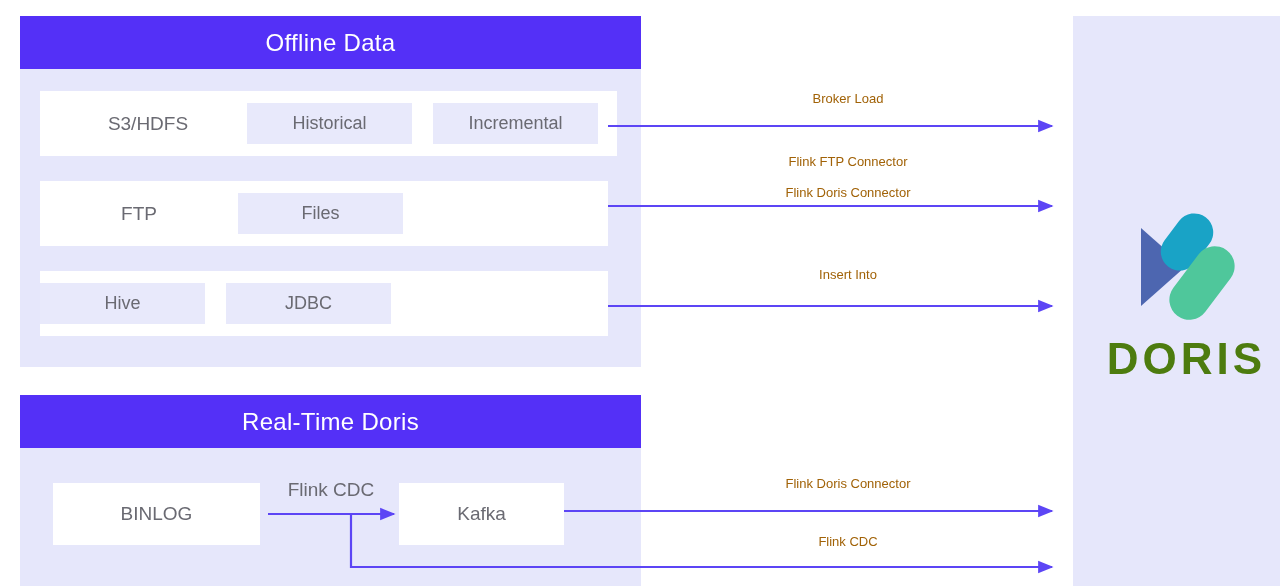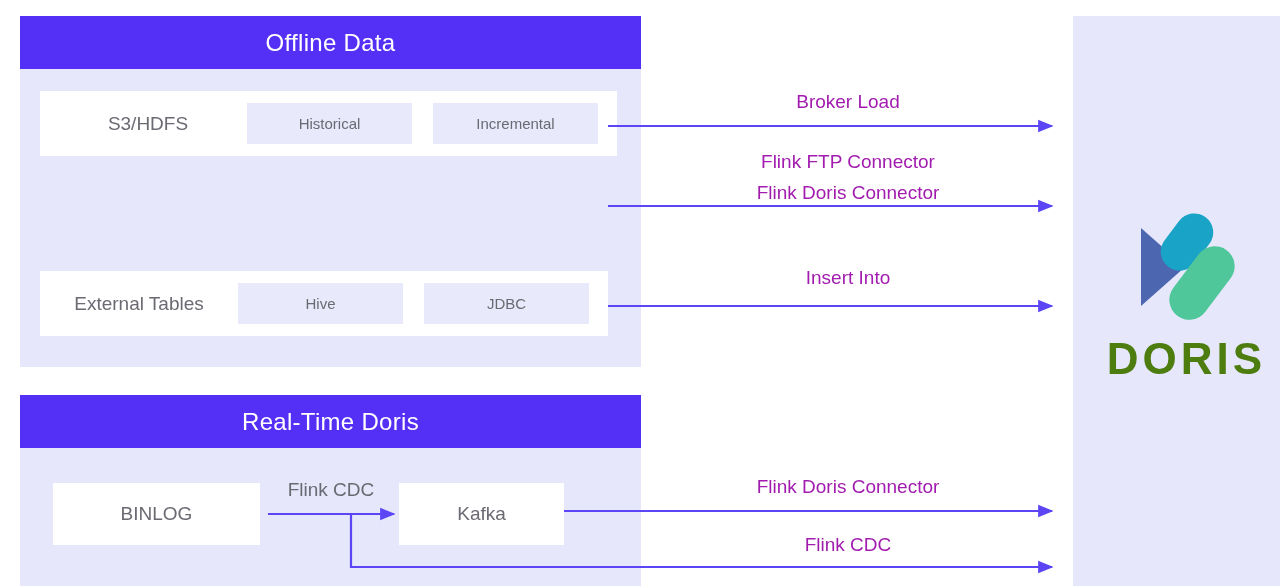--- a/index.html
+++ b/index.html
@@ -34,21 +34,21 @@
     background:#ffffff;
     display:flex;align-items:center;
   }
   .source-label{
     width:198px;text-align:center;
     color:#6A6A72;font-size:19px;
   }
   .chip{
     height:41px;background:#E8E9FB;
     display:flex;align-items:center;justify-content:center;
-    color:#6A6A72;font-size:15px;
+    color:#6A6A72;font-size:18px;
   }
   .chip.w165{width:165px;}
   .chip.w165b{width:165px;margin-left:21px;}
 
   #row-s3{top:22px;padding-left:9px;}
   #row-ftp{top:112px;}
   #row-ext{top:202px;}
 
   
   .rt-box{
@@ -74,21 +74,21 @@
     color:#4d7c0f;
     font-size:44px;font-weight:bold;letter-spacing:4px;
   }
 
   
   #wires{position:absolute;left:0;top:0;width:1280px;height:586px;pointer-events:none;}
 
   
   .wire-label{
     position:absolute;text-align:center;
-    color:#a21caf;font-size:19px;white-space:nowrap;
+    color:#a16207;font-size:13px;white-space:nowrap;
   }
   .wire-label.two-line{line-height:31px;}
   #lbl-broker{left:621px;top:75px;width:414px;}
   #lbl-flink-ftp{left:621px;top:130px;width:414px;}
   #lbl-insert{left:621px;top:251px;width:414px;}
   #lbl-flink-doris-rt{left:621px;top:460px;width:414px;}
   #lbl-flink-cdc-rt{left:621px;top:518px;width:414px;}
   #lbl-flink-cdc-inline{
     left:248px;top:463px;width:126px;color:#6A6A72;font-size:19px;text-align:center;
   }
@@ -103,23 +103,26 @@
   </div>
 
   <div class="panel" id="offline-panel">
 
     <div class="source-row" id="row-s3">
       <div class="source-label">S3/HDFS</div>
       <div class="chip w165">Historical</div>
       <div class="chip w165b">Incremental</div>
     </div>
 
+    <div class="source-row" id="row-ftp">
+      <div class="source-label">FTP</div>
+      <div class="chip w165">Files</div>
+    </div>
 
     <div class="source-row" id="row-ext">
-      <div class="source-label">External Tables</div>
       <div class="chip w165">Hive</div>
       <div class="chip w165b">JDBC</div>
     </div>
 
   </div>
 
   <div class="panel-header" id="realtime-header">
     <span>Real-Time Doris</span>
   </div>
 

